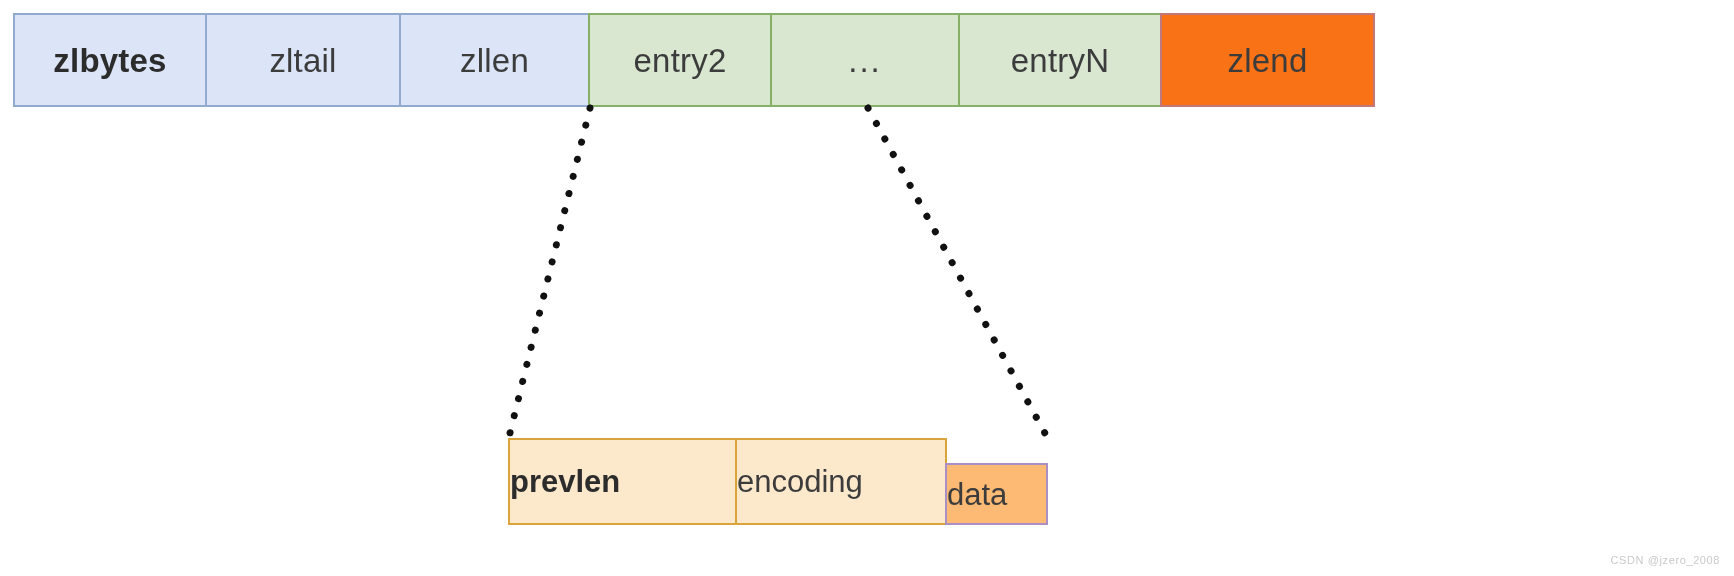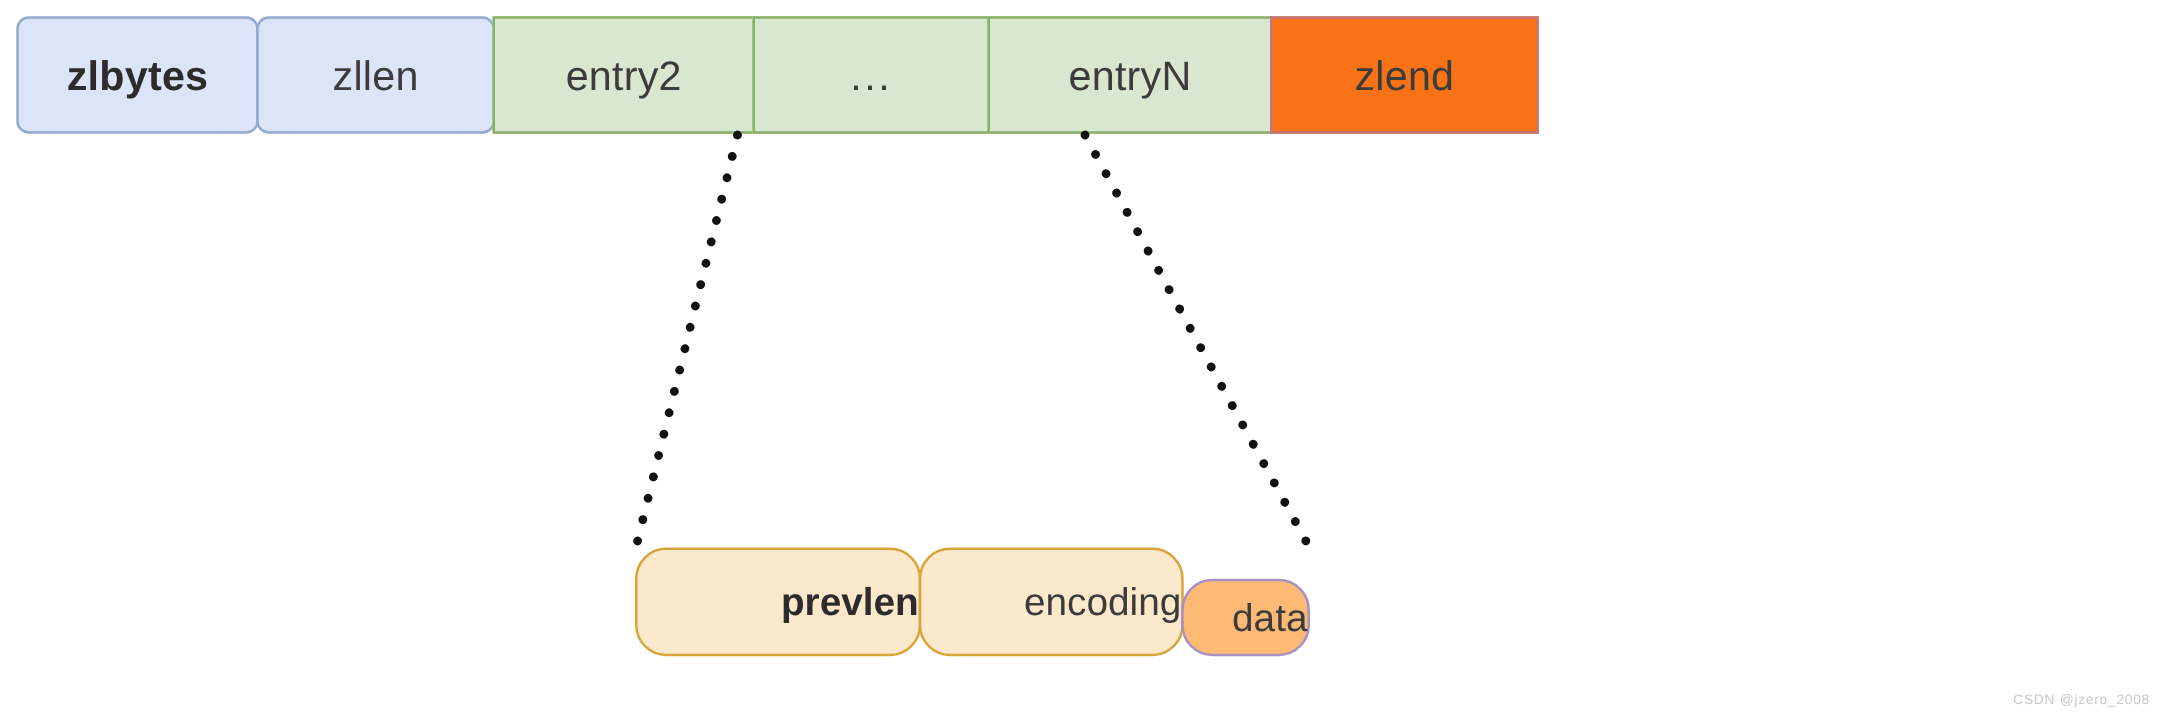--- a/index.html
+++ b/index.html
@@ -44,66 +44,64 @@
     border-width: 2px;
     margin-left: -2px;
     letter-spacing: 0.2px;
     white-space: nowrap;
   }
   .cell:first-child { margin-left: 0; }
 
   .cell.header {
     background: #dbe5f7;
     border-color: #92a9d1;
-    border-radius: 10px;
   }
   .cell.entry {
     background: #d9e7d1;
     border-color: #86b065;
   }
   .cell.end {
     background: #f97316;
     border-color: #c0787c;
   }
   .cell.strong { font-weight: 700; color: #2c2c2c; }
   .cell.ellipsis { font-size: 33px; letter-spacing: 2px; }
 
   
   .w-zlbytes { width: 194px; }
   .w-zltail  { width: 196px; }
   .w-zllen   { width: 191px; text-align: center; }
   .w-entry1  { width: 280px; }
-  .w-entry2  { width: 210px; }
+  .w-entry2  { width: 184px; }
   .w-dots    { width: 190px; }
-  .w-entryn  { width: 228px; }
+  .w-entryn  { width: 204px; }
   .w-zlend   { width: 215px; }
 
   
   .entry-detail-row {
     position: absolute;
     left: 508px;
     top: 438px;
     width: 540px;
     height: 87px;
     display: flex;
     box-sizing: border-box;
   }
   .subcell {
     box-sizing: border-box;
     display: flex;
     align-items: center;
-    justify-content: flex-end;
+    justify-content: flex-start;
     font-size: 31px;
     line-height: 1;
     color: #3c3c3c;
     border-style: solid;
     border-width: 2px;
     margin-left: -2px;
     white-space: nowrap;
-    border-radius: 25px;
   }
   .subcell:first-child { margin-left: 0; }
   .subcell.meta {
     background: #fce8cb;
     border-color: #d9a53a;
   }
   .subcell.payload {
     background: #fdba74;
     border-color: #a98fc4;
     margin-top: 25px;
@@ -137,20 +135,23 @@
 </style>
 </head>
 <body>
 
 <div id="diagram-root">
 
   <div class="ziplist-row">
     <div class="cell header strong w-zlbytes">
       <span>zlbytes</span>
     </div>
+    <div class="cell header w-zltail">
+      <span>zltail</span>
+    </div>
     <div class="cell header w-zllen">
       <span>zllen</span>
     </div>
     <div class="cell entry w-entry2">
       <span>entry2</span>
     </div>
     <div class="cell entry ellipsis w-dots">
       <span>...</span>
     </div>
     <div class="cell entry w-entryn">

